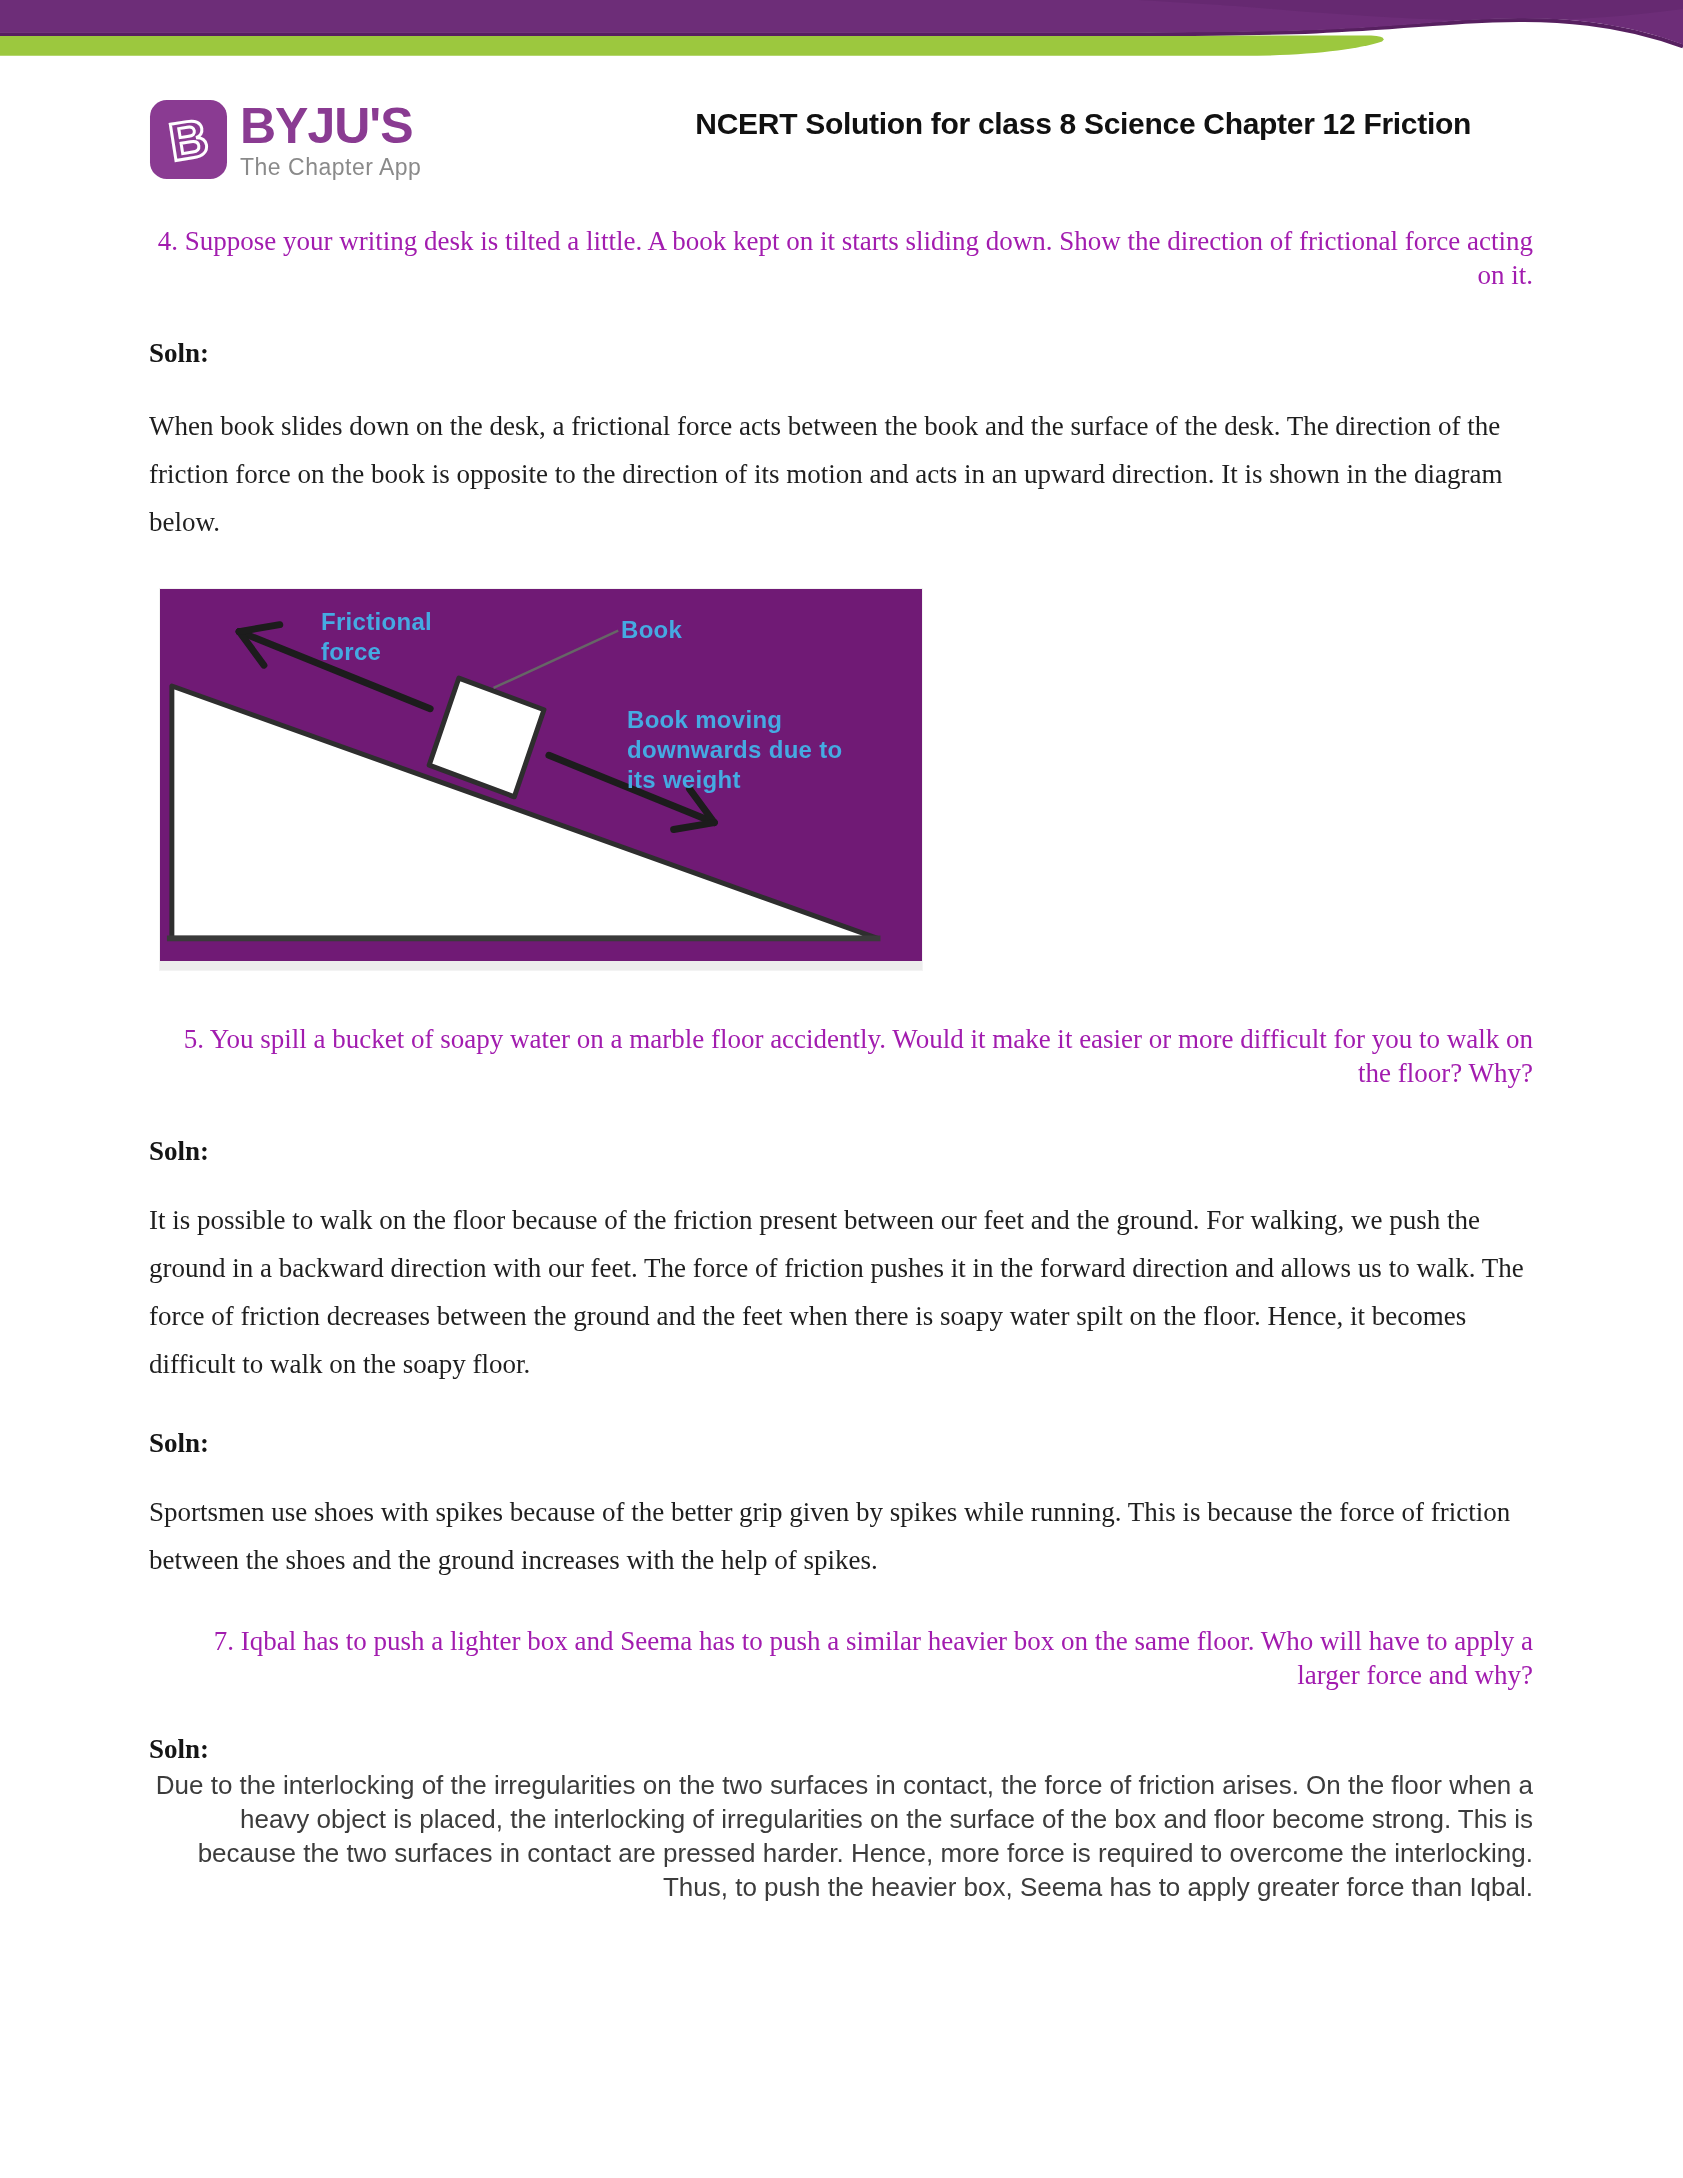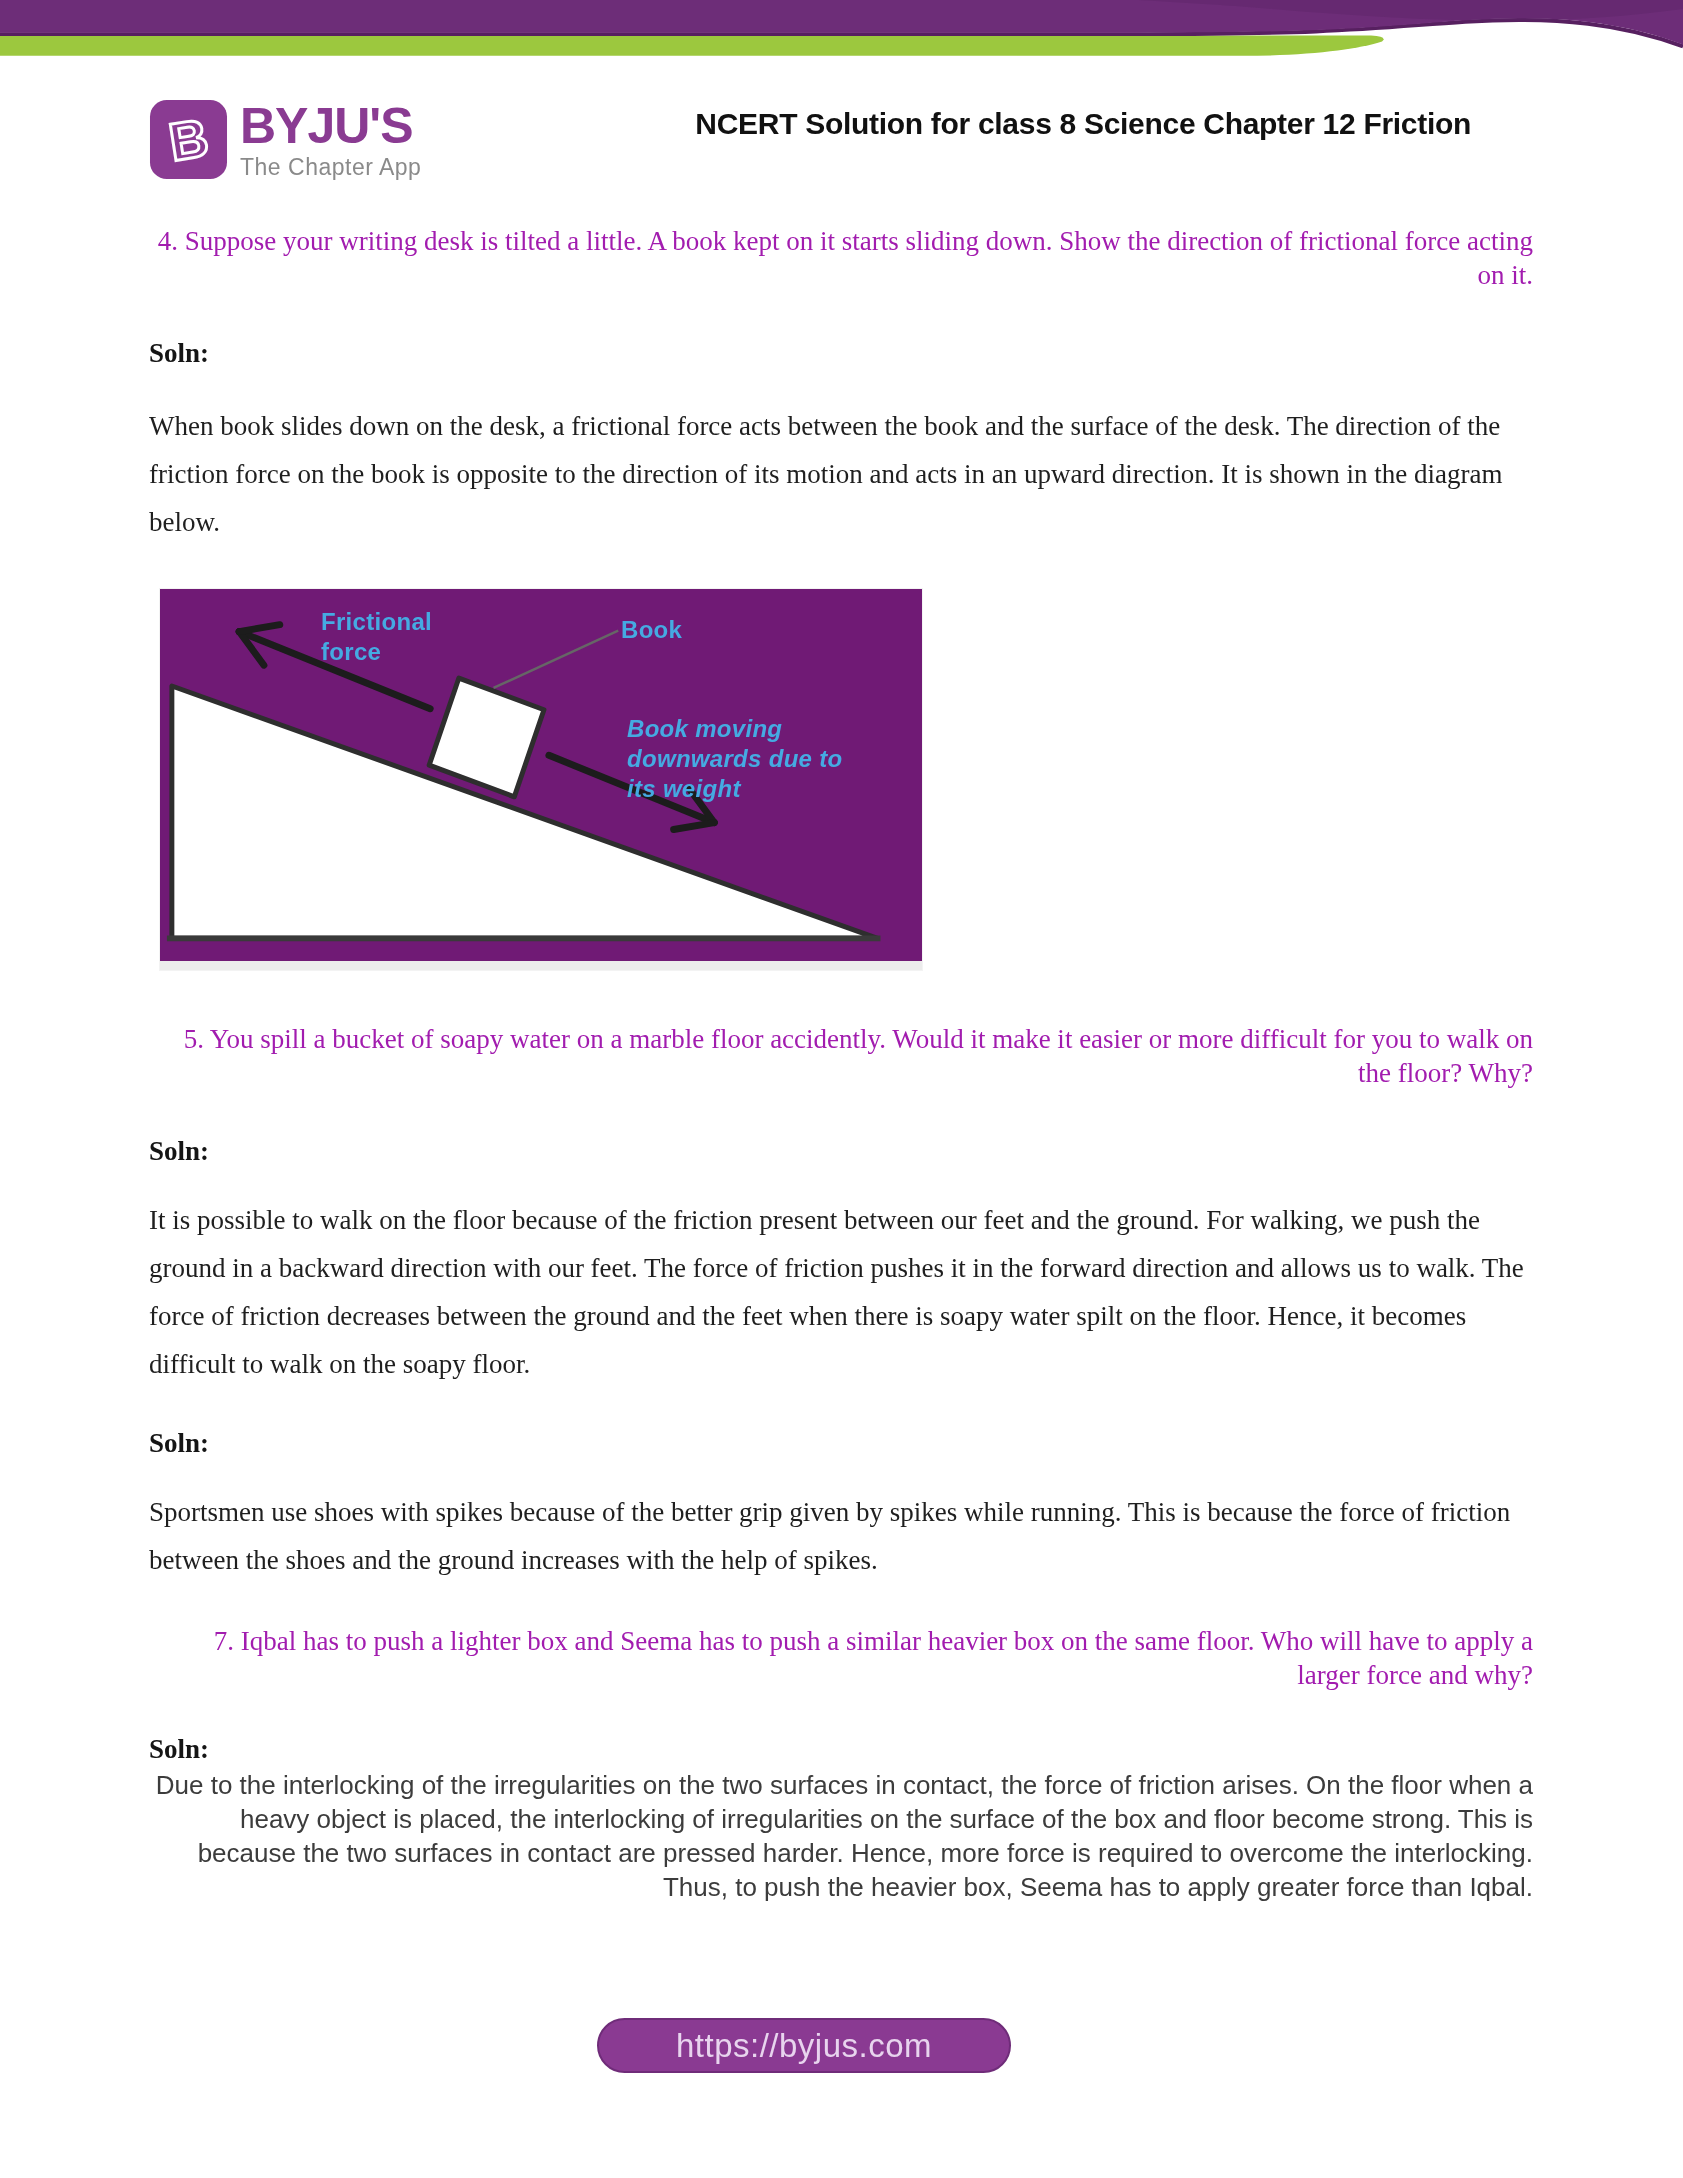--- a/index.html
+++ b/index.html
@@ -39,21 +39,21 @@
   
   .diagram { position:relative; width:764px; height:383px; margin:42px 0 0 10px;
              background:#701a75; border:1px solid #f3f3f3; }
   .diagram::after { content:""; position:absolute; left:0; right:0; bottom:0; height:9px;
                     background:#ececec; }
   .diagram svg { position:absolute; left:0; top:0; }
   .dg-label { position:absolute; font-family:"Liberation Sans", sans-serif; font-weight:bold;
               font-size:24px; line-height:30px; color:#45aae2; letter-spacing:0.3px; }
   .dg-frictional { left:161px; top:18px;  width:134px; }
   .dg-book       { left:461px; top:26px;  width:99px; }
-  .dg-moving     { left:467px; top:125px; width:249px;font-style:italic; }
+  .dg-moving     { left:467px; top:116px; width:249px; }
 
   
   .footer-pill { position:absolute; top:2018px; left:597px; width:414px; height:55px;
                  background:#8a3a92; border:2px solid #6f2c79; border-radius:28px;
                  display:flex; align-items:center; justify-content:center;
                  font-family:"Liberation Sans", sans-serif; font-size:33px;
                  color:#e8d4ee; letter-spacing:0.5px; cursor:pointer; }
 </style>
 </head>
 <body>
@@ -123,18 +123,15 @@
     <div class="answer mt-p5">It is possible to walk on the floor because of the friction present between our feet and the ground. For walking, we push the ground in a backward direction with our feet. The force of friction pushes it in the forward direction and allows us to walk. The force of friction decreases between the ground and the feet when there is soapy water spilt on the floor. Hence, it becomes difficult to walk on the soapy floor.</div>
 
     <div class="soln-label mt-s6">Soln:</div>
     <div class="answer mt-p6">Sportsmen use shoes with spikes because of the better grip given by spikes while running. This is because the force of friction between the shoes and the ground increases with the help of spikes.</div>
 
     <div class="q-heading mt-q7">7. Iqbal has to push a lighter box and Seema has to push a similar heavier box on the same floor. Who will have to apply a larger force and why?</div>
     <div class="soln-label mt-s7">Soln:</div>
     <div class="answer sans mt-p7">Due to the interlocking of the irregularities on the two surfaces in contact, the force of friction arises. On the floor when a heavy object is placed, the interlocking of irregularities on the surface of the box and floor become strong. This is because the two surfaces in contact are pressed harder. Hence, more force is required to overcome the interlocking. Thus, to push the heavier box, Seema has to apply greater force than Iqbal.</div>
   </div>
 
-  <div class="footer-pill">
-    <span>https://byjus.com</span>
-  </div>
 
 </div>
 
 
 </body></html>

